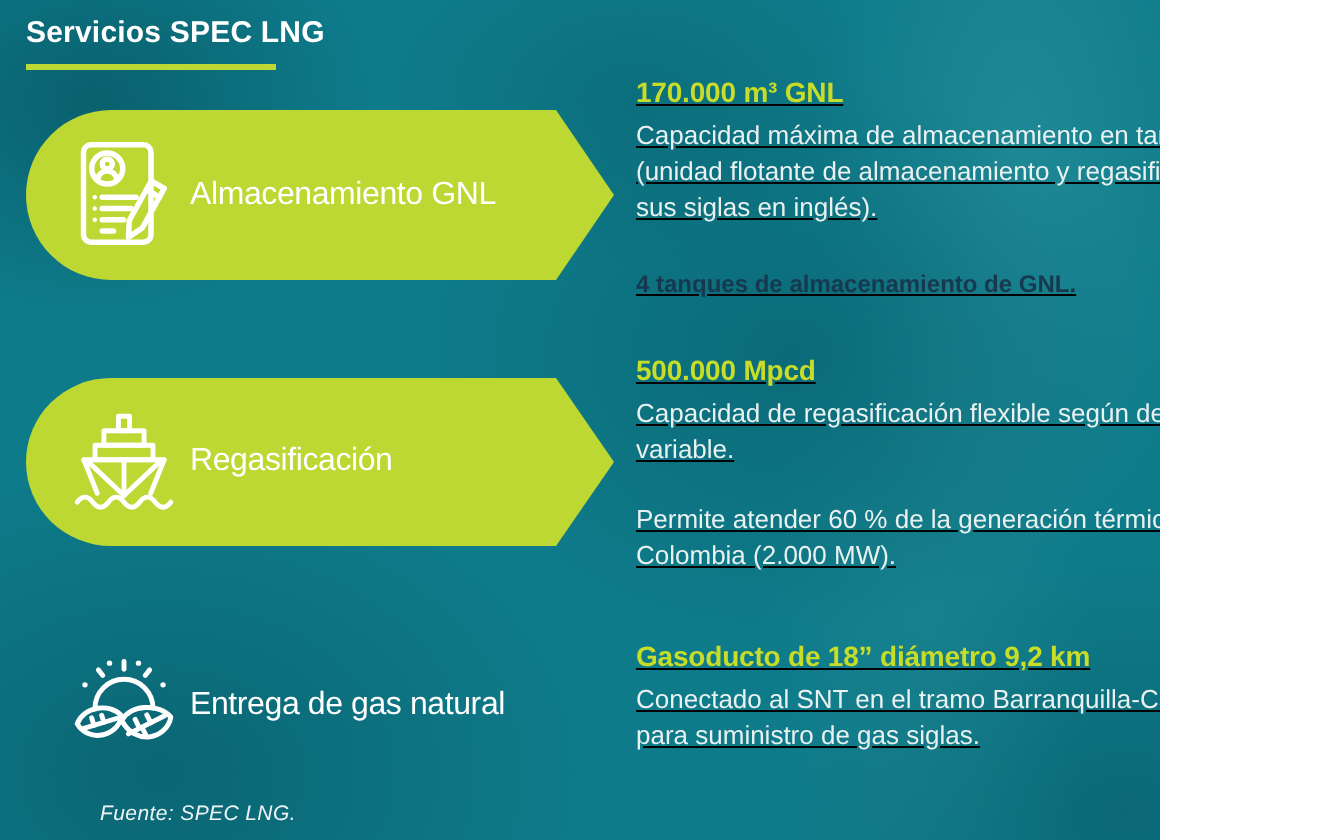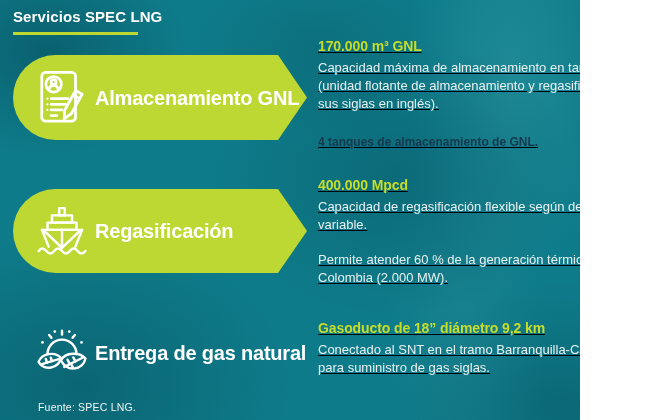--- a/index.html
+++ b/index.html
@@ -21,33 +21,33 @@
   .title-underline { left:13px; top:32px; width:125px; height:3px; background:#bdd733; }
 
   .banner { position:absolute; left:13px; width:294px; height:85px; }
   .banner-1 { top:55px; }
   .banner-2 { top:189px; height:84px; }
   .banner-3 { top:311px; height:84px; }
   .banner .shape { position:absolute; left:0; top:0; width:100%; height:100%; }
   .banner .icon { position:absolute; left:20px; top:50%; transform:translateY(-50%); }
   .banner .label {
     position:absolute; left:82px; top:50%; transform:translateY(-50%);
-    font-size:20px; font-weight:bold; color:#ffffff; white-space:nowrap; letter-spacing:-0.2px;
+    font-size:16px; font-weight:normal; color:#ffffff; white-space:nowrap; letter-spacing:-0.2px;
   }
 
   .detail { position:absolute; left:318px; width:348px;text-decoration:underline; }
   .detail-1 { top:38px; }
   .detail-2 { top:177px; }
   .detail-3 { top:320px; }
   .detail .heading { margin:0 0 5px 0; font-size:14px; font-weight:bold; color:#c8dd28; letter-spacing:-0.1px; }
   .detail .body { margin:0; font-size:13px; line-height:18px; color:#e9f1f1; white-space:pre-line; }
   .detail .emphasis { margin:21px 0 0 0; font-size:12px; line-height:17px; font-weight:bold; color:#17394f; white-space:pre-line; }
   .detail .extra { margin-top:17px; }
 
-  .source-note { left:38px; top:401px; font-size:10.5px; color:#eef5f5; letter-spacing:.2px;text-align:center; }
+  .source-note { left:50px; top:401px; font-size:10.5px; font-style:italic; color:#eef5f5; letter-spacing:.2px;text-align:center; }
 </style>
 </head>
 <body>
 
 <div id="stage">
 
   <div class="abs title">Servicios SPEC LNG</div>
   <div class="abs title-underline"></div>
 
   <div class="banner banner-1">
@@ -119,21 +119,21 @@
 
   <div class="detail detail-1">
     <h3 class="heading">170.000 m³ GNL</h3>
     <p class="body">Capacidad máxima de almacenamiento en tanques FSRU
 (unidad flotante de almacenamiento y regasificación, por
 sus siglas en inglés).</p>
     <p class="emphasis">4 tanques de almacenamiento de GNL.</p>
   </div>
 
   <div class="detail detail-2">
-    <h3 class="heading">400.000 Mpcd</h3>
+    <h3 class="heading">500.000 Mpcd</h3>
     <p class="body">Capacidad de regasificación flexible según demanda
 variable.</p>
     <p class="body extra">Permite atender 60 % de la generación térmica a gas de
 Colombia (2.000 MW).</p>
   </div>
 
   <div class="detail detail-3">
     <h3 class="heading">Gasoducto de 18” diámetro 9,2 km</h3>
     <p class="body">Conectado al SNT en el tramo Barranquilla-Cartagena,
 para suministro de gas siglas.</p>

